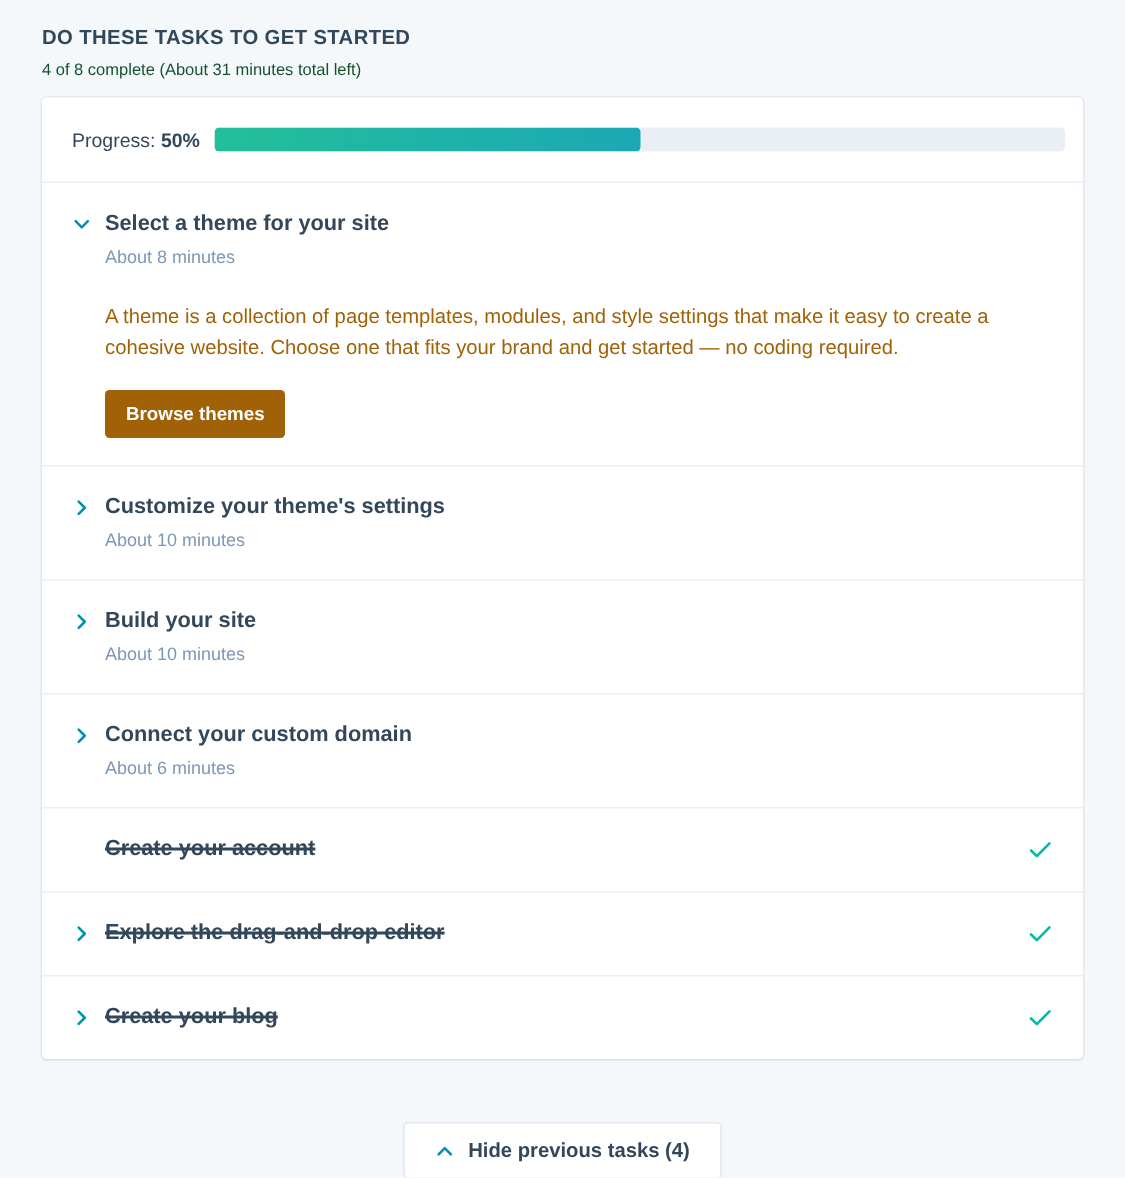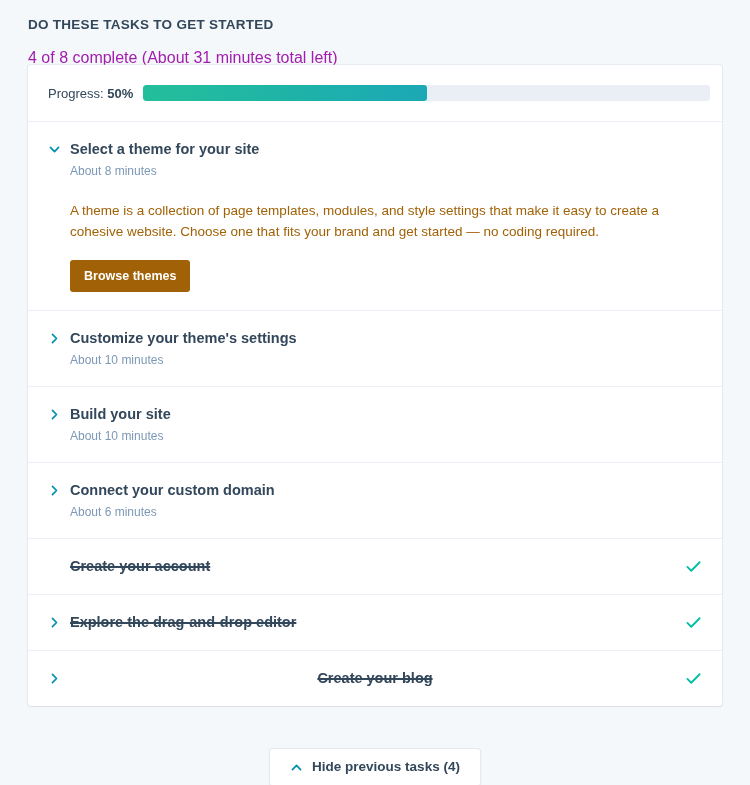--- a/index.html
+++ b/index.html
@@ -27,23 +27,23 @@
   }
   .header-title {
     font-size: 13.5px;
     font-weight: bold;
     letter-spacing: 0.02em;
     color: #33475b;
     text-transform: uppercase;
     line-height: 18px;
   }
   .header-sub {
-    margin-top: 15px;
-    font-size: 16px;
-    color: #a21caf;
+    margin-top: 5px;
+    font-size: 11px;
+    color: #14532d;
     line-height: 17px;
   }
 
   
   .card {
     position: absolute;
     left: 28px;
     top: 65px;
     width: 694px;
     background: #ffffff;
@@ -79,21 +79,21 @@
     background: linear-gradient(90deg, #23bf9a 0%, #1ba8b5 100%);
     border-radius: 3px;
   }
 
   
   .task {
     padding: 18px 20px 18px 20px;
     border-bottom: 1px solid #eaf0f6;
     position: relative;
   }
-  .task:last-child { border-bottom: none; text-align: center; }
+  .task:last-child { border-bottom: none; }
 
   .task-head {
     display: flex;
     align-items: flex-start;
   }
   .chev {
     width: 22px;
     flex: 0 0 22px;
     padding-top: 3px;
     color: #0091ae;

